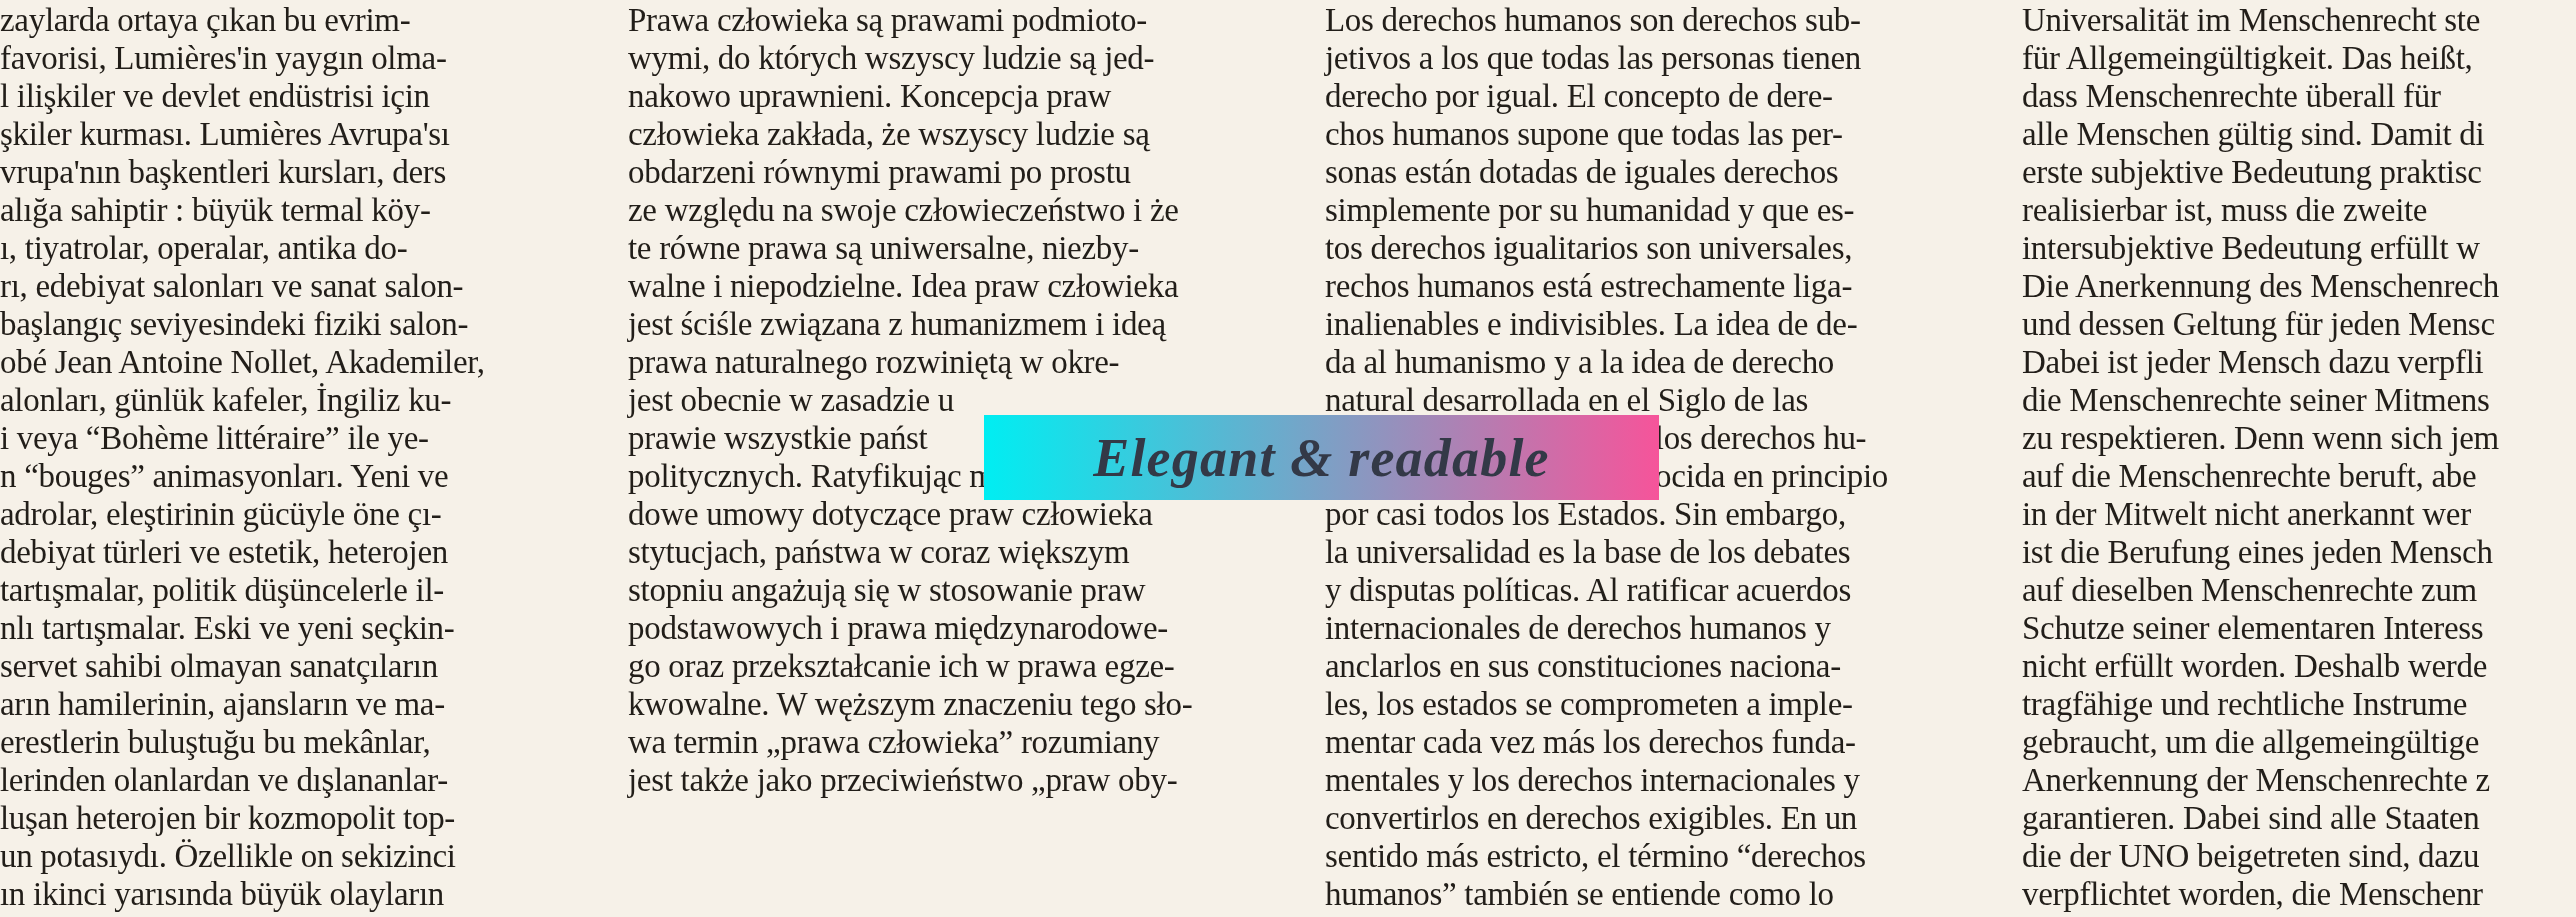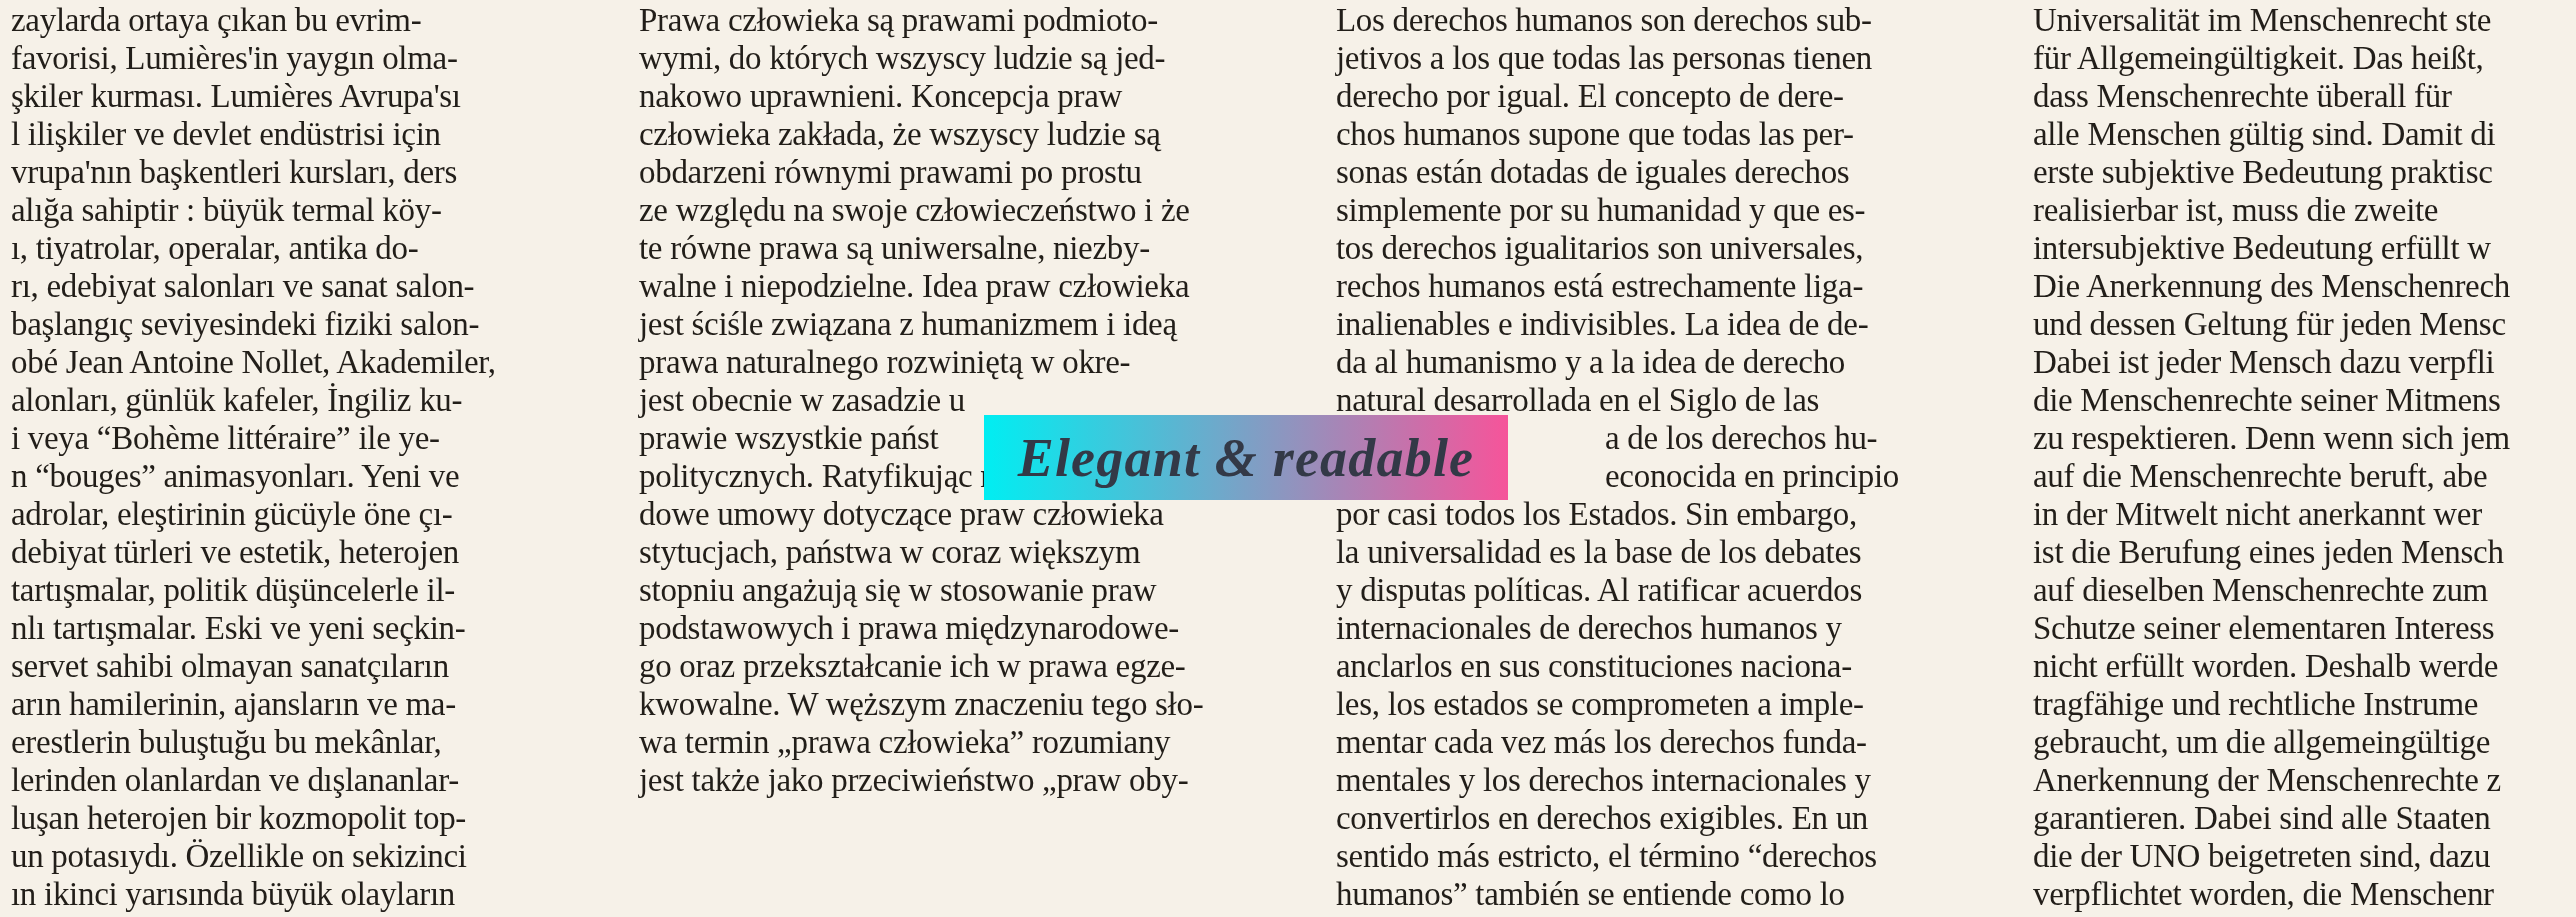--- a/index.html
+++ b/index.html
@@ -6,46 +6,46 @@
   body {
     width: 2576px; height: 917px;
     overflow: hidden; position: relative;
     font-family: "Liberation Serif", serif;
   }
   .columns {
     position: absolute; top: 1.2px; left: 0;
     display: flex; gap: 51px;
   }
   .col { flex: none; width: 646px; height: 916px; }
-  .col.first { width: 577px; padding-left: 11px; }
+  .col.first { width: 577px; }
   .line {
     white-space: nowrap;
     height: 38px; line-height: 38px;
     font-size: 33px; letter-spacing: -0.3px;
   }
   .line.indent { padding-left: 269px; }
   .badge {
     position: absolute; left: 984px; top: 415px;
-    width: 524px; height: 85px;
+    width: 675px; height: 85px;
     display: flex; align-items: center; justify-content: center;
   }
   .badge-label {
     font-size: 54px; font-weight: bold; font-style: italic;
     letter-spacing: 1.2px;
   }
 </style>
 </head>
 <body style="background: rgb(246, 241, 232); color: rgb(34, 30, 25);">
 
 <div class="columns" id="columns">
     <div class="col first">
       <div class="line">zaylarda ortaya çıkan bu evrim-</div>
       <div class="line">favorisi, Lumières'in yaygın olma-</div>
+      <div class="line">l ilişkiler ve devlet endüstrisi için</div>
       <div class="line">şkiler kurması. Lumières Avrupa'sı</div>
-      <div class="line">l ilişkiler ve devlet endüstrisi için</div>
       <div class="line">vrupa'nın başkentleri kursları, ders</div>
       <div class="line">alığa sahiptir : büyük termal köy-</div>
       <div class="line">ı, tiyatrolar, operalar, antika do-</div>
       <div class="line">rı, edebiyat salonları ve sanat salon-</div>
       <div class="line">başlangıç seviyesindeki fiziki salon-</div>
       <div class="line">obé Jean Antoine Nollet, Akademiler,</div>
       <div class="line">alonları, günlük kafeler, İngiliz ku-</div>
       <div class="line">i veya “Bohème littéraire” ile ye-</div>
       <div class="line">n “bouges” animasyonları. Yeni ve</div>
       <div class="line">adrolar, eleştirinin gücüyle öne çı-</div>

